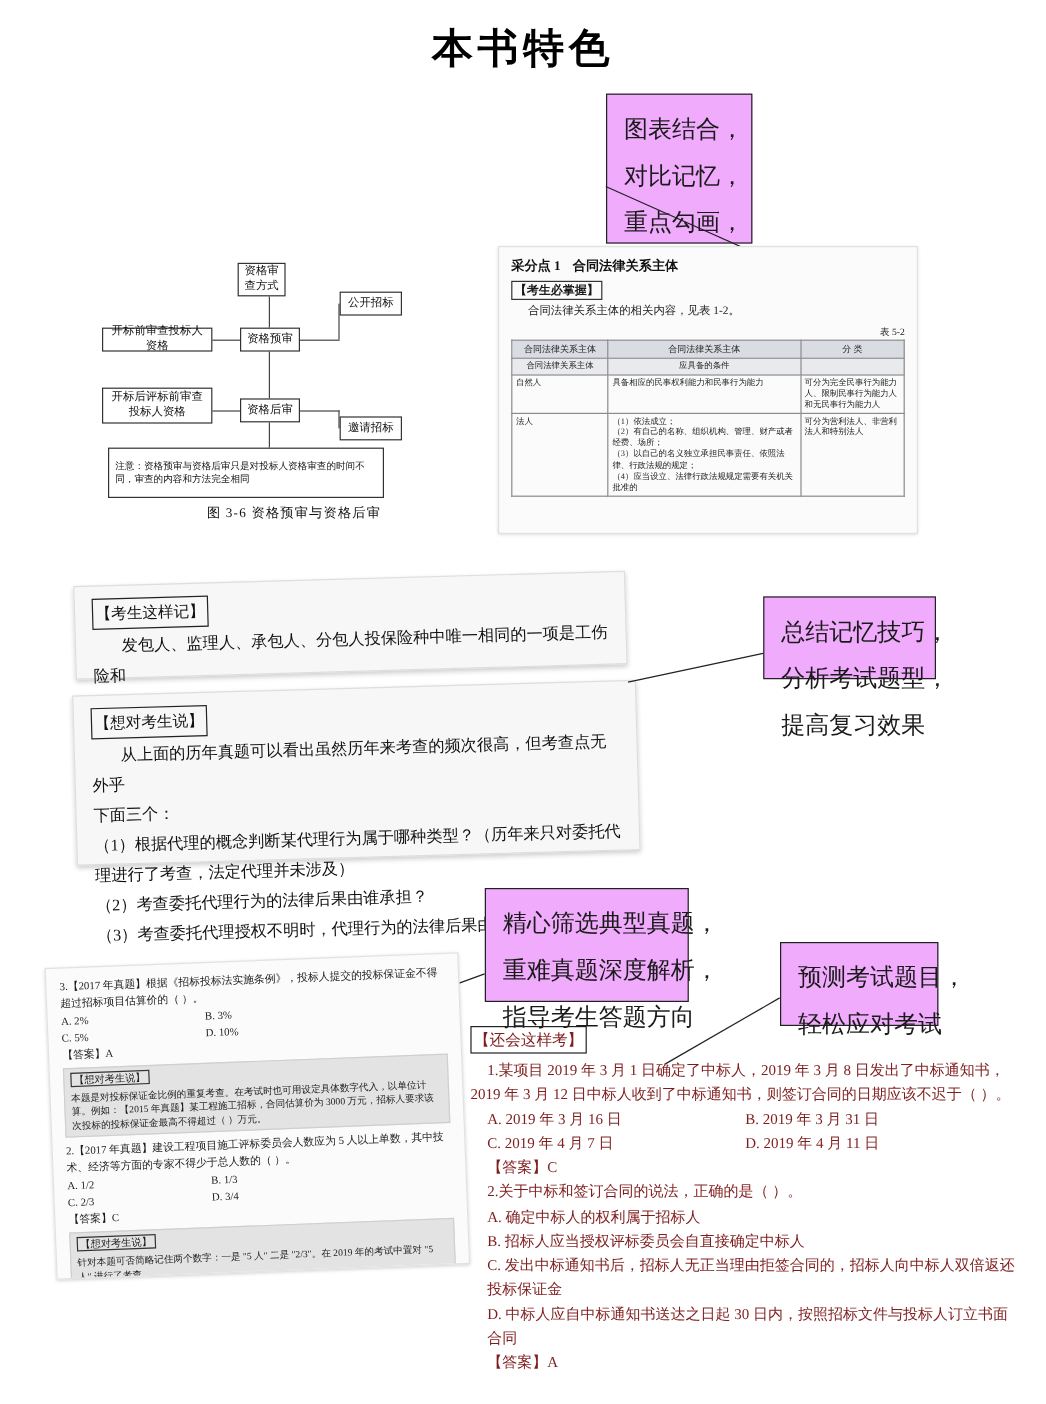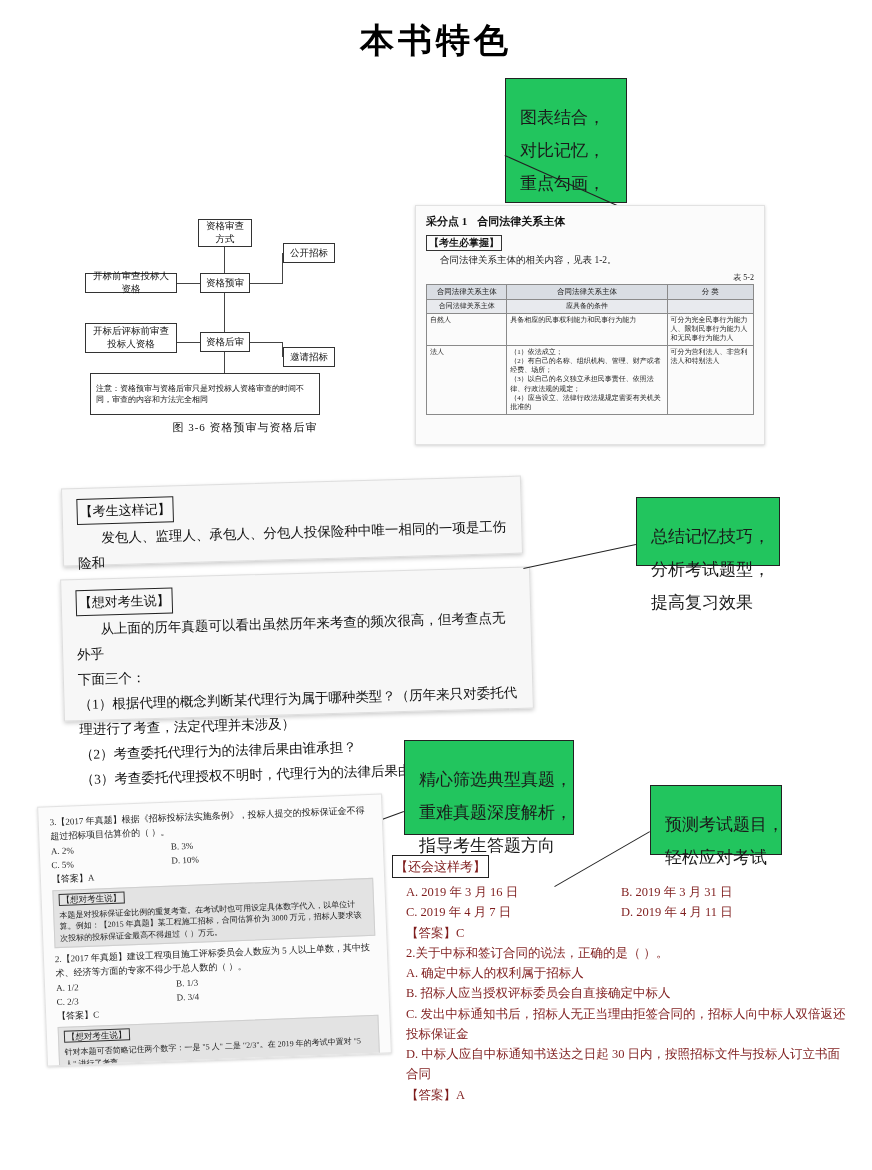--- a/index.html
+++ b/index.html
@@ -19,24 +19,24 @@
     text-align:center;
     font-size:34px;font-weight:bold;letter-spacing:4px;
     font-family:"DejaVu Sans", sans-serif;
     color:#000;
   }
 
   
   .callout{
     position:absolute;
     border:1px solid #222;
-    background:#22c55e;
-    font-size:17px;
+    background:#f0abfc;
+    font-size:20px;
     line-height:1.95;
-    padding:22px 14px;
+    padding:10px 14px;
     box-sizing:border-box;
   }
   .callout div{white-space:nowrap;}
 
   
   .leader{position:absolute;background:#222;transform-origin:0 0;height:1px;}
 
   
   .fig1{position:absolute;left:80px;top:215px;width:330px;height:230px;}
   .fbox{
@@ -104,21 +104,21 @@
   <div class="callout" style="left:505px;top:78px;width:122px;height:125px;">
     <div>图表结合，</div>
     <div>对比记忆，</div>
     <div>重点勾画，</div>
     <div>对比记忆</div>
   </div>
 
   <div class="leader" style="left:505px;top:155px;width:180px;transform:rotate(24deg);"></div>
 
   <div class="fig1">
-    <div class="fbox" style="left:118px;top:4px;width:54px;height:28px;">资格审查方式</div>
+    <div class="fbox" style="left:118px;top:4px;width:40px;height:28px;">资格审查方式</div>
     <div class="fbox" style="left:203px;top:28px;width:52px;height:20px;">公开招标</div>
     <div class="fbox" style="left:120px;top:58px;width:50px;height:20px;">资格预审</div>
     <div class="fbox" style="left:5px;top:58px;width:92px;height:20px;">开标前审查投标人资格</div>
     <div class="fbox" style="left:120px;top:117px;width:50px;height:20px;">资格后审</div>
     <div class="fbox" style="left:5px;top:108px;width:92px;height:30px;">开标后评标前审查投标人资格</div>
     <div class="fbox" style="left:203px;top:132px;width:52px;height:20px;">邀请招标</div>
     <div class="fbox" style="left:10px;top:158px;width:230px;height:42px;font-size:8px;line-height:1.4;text-align:left;padding:3px 5px;">注意：资格预审与资格后审只是对投标人资格审查的时间不同，审查的内容和方法完全相同</div>
 
     <div class="fline" style="left:144px;top:32px;width:1px;height:26px;"></div>
     <div class="fline" style="left:170px;top:68px;width:33px;height:1px;"></div>
@@ -248,20 +248,23 @@
       <div class="grayband">
         <span class="tagsm">【想对考生说】</span>
         <div style="font-size:8px;line-height:1.45;margin-top:2px;">针对本题可否简略记住两个数字：一是 "5 人" 二是 "2/3"。在 2019 年的考试中置对 "5 人" 进行了考查。</div>
       </div>
     </div>
   </div>
 
   <div class="exam-r">
     <div class="tagbox">【还会这样考】</div>
     <div style="margin-top:4px;">
+      <div style="text-indent:14px;">
+        <span>1.</span><span>某项目 2019 年 3 月 1 日确定了中标人，2019 年 3 月 8 日发出了中标通知书，2019 年 3 月 12 日中标人收到了中标通知书，则签订合同的日期应该不迟于（  ）。</span>
+      </div>
       <div class="row2" style="padding-left:14px;">
         <span>A. 2019 年 3 月 16 日</span>
         <span>B. 2019 年 3 月 31 日</span>
       </div>
       <div class="row2" style="padding-left:14px;">
         <span>C. 2019 年 4 月 7 日</span>
         <span>D. 2019 年 4 月 11 日</span>
       </div>
       <div style="padding-left:14px;">
         <span>【答案】</span><span>C</span>

